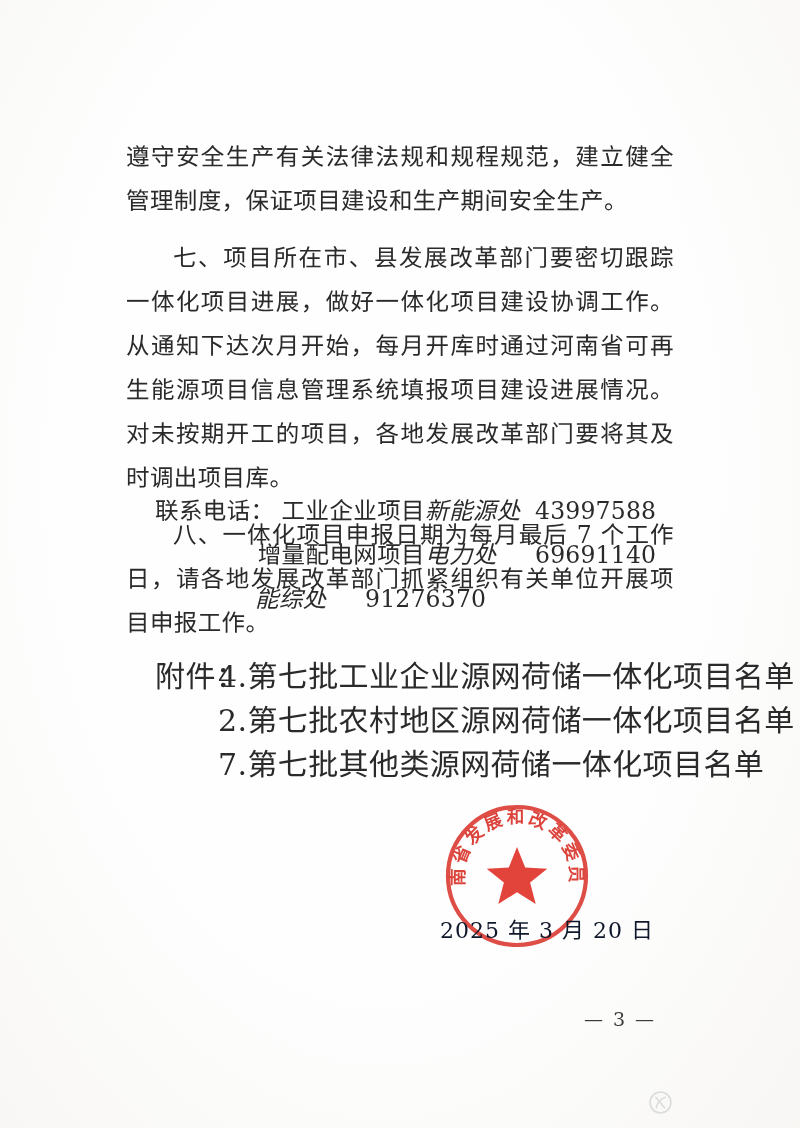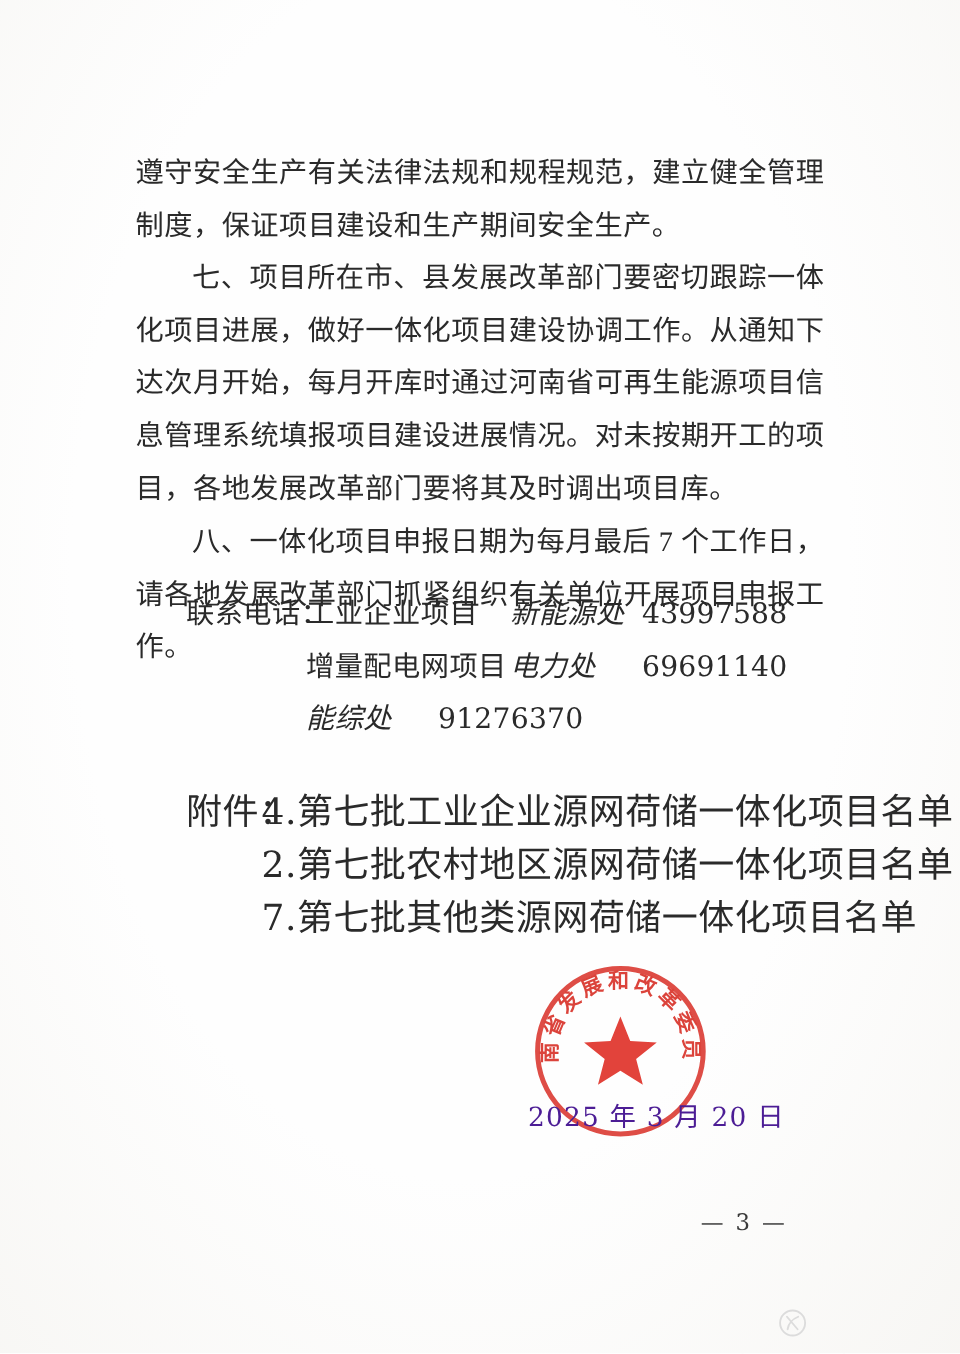--- a/index.html
+++ b/index.html
@@ -39,26 +39,25 @@
     width: 574px;
   }
 
   .para {
     font-size: 23.5px;
     line-height: 44px;
     color: #2a2a2a;
     text-align: justify;
     text-justify: inter-character;
     letter-spacing: 0.4px;
-    margin: 0;
+    margin: 13px;
     font-family: "DejaVu Serif", "Liberation Serif", serif;
   }
   .para.indent {
     text-indent: 2em;
-    font-family: Liberation Serif, serif;
   }
 
   
   .contact-block {
     position: absolute;
     left: 155px;
     top: 492px;
     width: 520px;
   }
   .contact-row {
@@ -71,20 +70,21 @@
   }
   .contact-label {
     width: 100px;
     flex: 0 0 100px;
     white-space: nowrap;
   }
   .contact-project {
     width: 170px;
     flex: 0 0 170px;
     white-space: nowrap;
+    text-align: right;
   }
   .contact-dept {
     width: 110px;
     flex: 0 0 110px;
     white-space: nowrap;
     font-style: italic;
   }
   .contact-phone {
     flex: 0 0 auto;
     white-space: nowrap;
@@ -129,21 +129,21 @@
     display: block;
     opacity: 0.92;
   }
 
   
   .date-line {
     position: absolute;
     left: 440px;
     top: 912px;
     font-size: 22px;
-    color: #4c1d95;
+    color: #0f172a;
     letter-spacing: 1px;
     white-space: nowrap;
     font-family: "DejaVu Serif", "Liberation Serif", serif;
   }
 
   
   .page-number {
     position: absolute;
     left: 0;
     top: 1008px;

